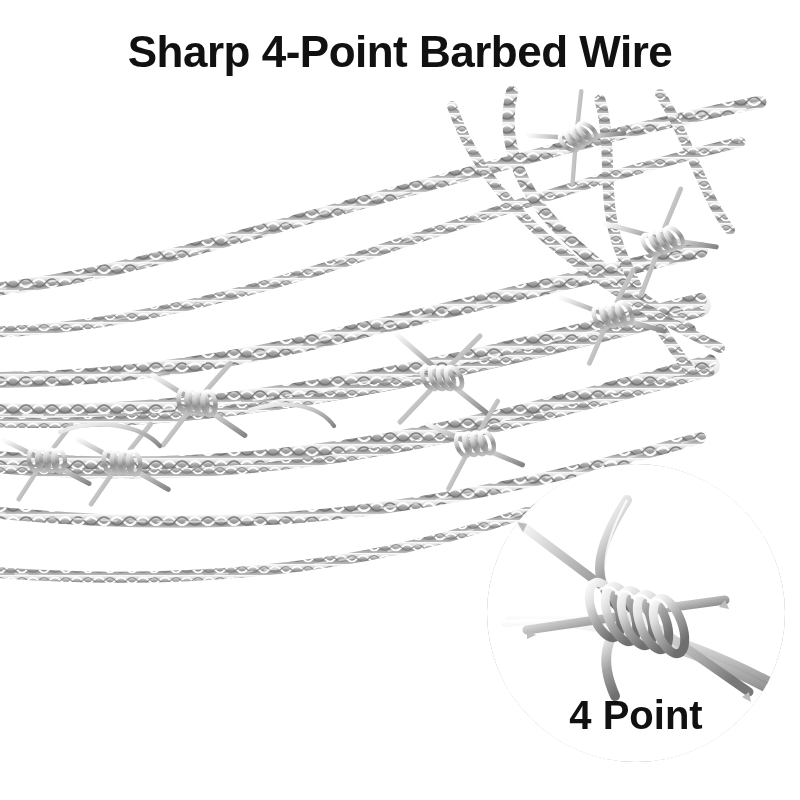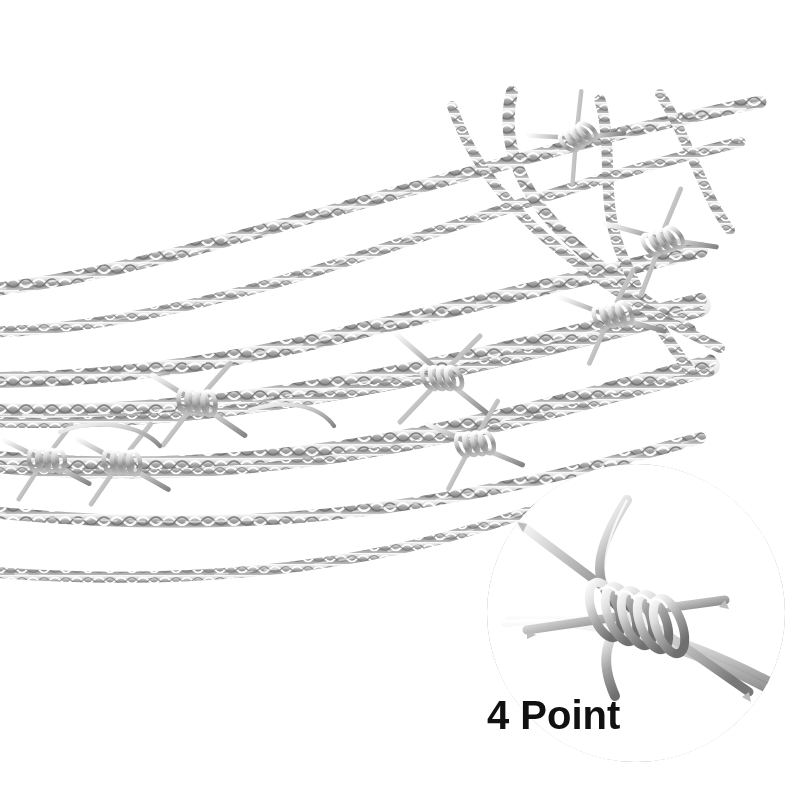--- a/index.html
+++ b/index.html
@@ -71,34 +71,35 @@
     width: 298px;
     height: 298px;
     border-radius: 50%;
     overflow: hidden;
   }
   #inset-label {
     position: absolute;
     left: 0;
     top: 228px;
     width: 298px;
-    text-align: left;
+    text-align: center;
     font-family: "Liberation Sans", sans-serif;
     font-weight: bold;
     font-size: 40px;
     line-height: 46px;
     color: #111111;
     white-space: nowrap;
   }
 </style>
 </head>
 <body>
 
 <div id="page">
 
+  <div id="title">Sharp 4-Point Barbed Wire</div>
 
   <div id="photo">
     <svg width="800" height="560" viewBox="0 0 800 560" xmlns="http://www.w3.org/2000/svg">
       <defs>
 
         <linearGradient id="steel" x1="0" y1="0" x2="0" y2="1">
           <stop offset="0%" stop-color="#fbfbfb"></stop>
           <stop offset="22%" stop-color="#e2e2e2"></stop>
           <stop offset="46%" stop-color="#ababab"></stop>
           <stop offset="70%" stop-color="#8d8d8d"></stop>

